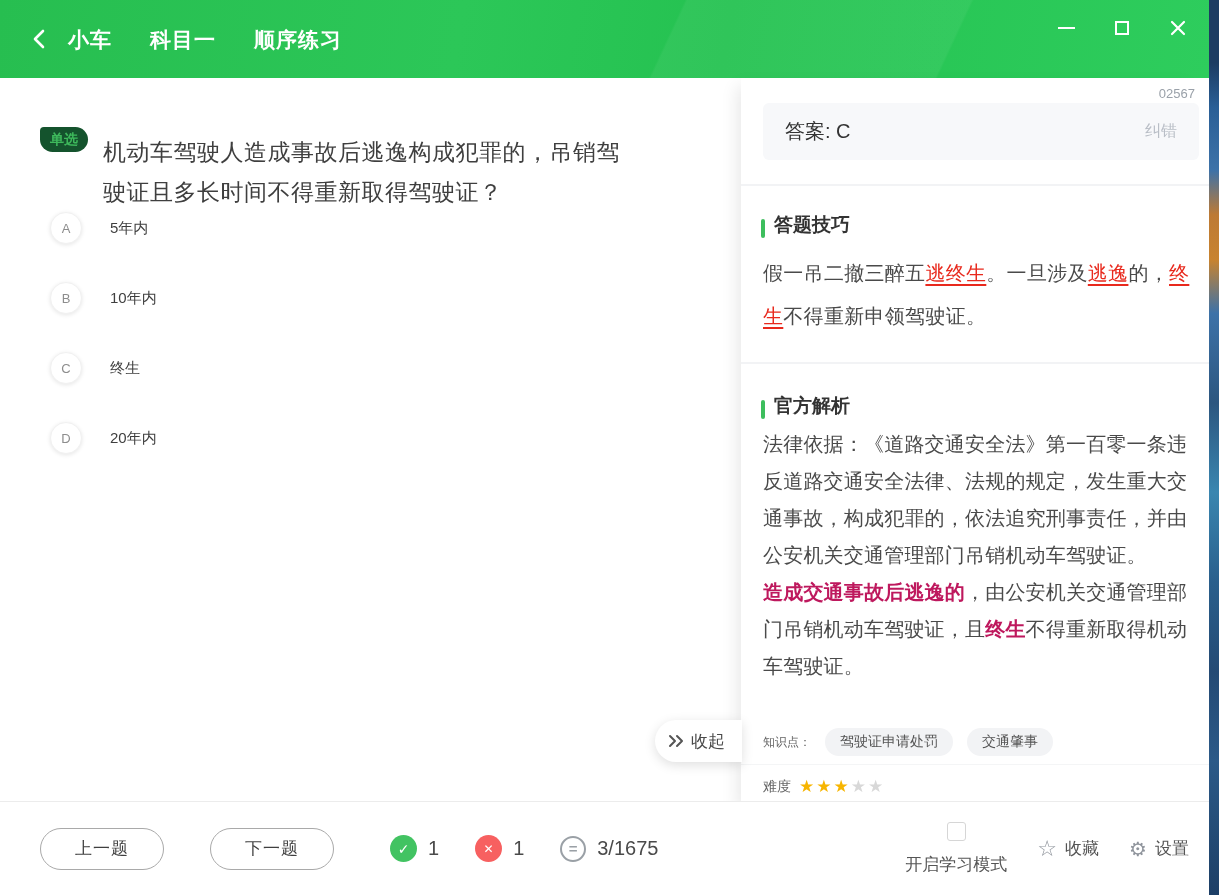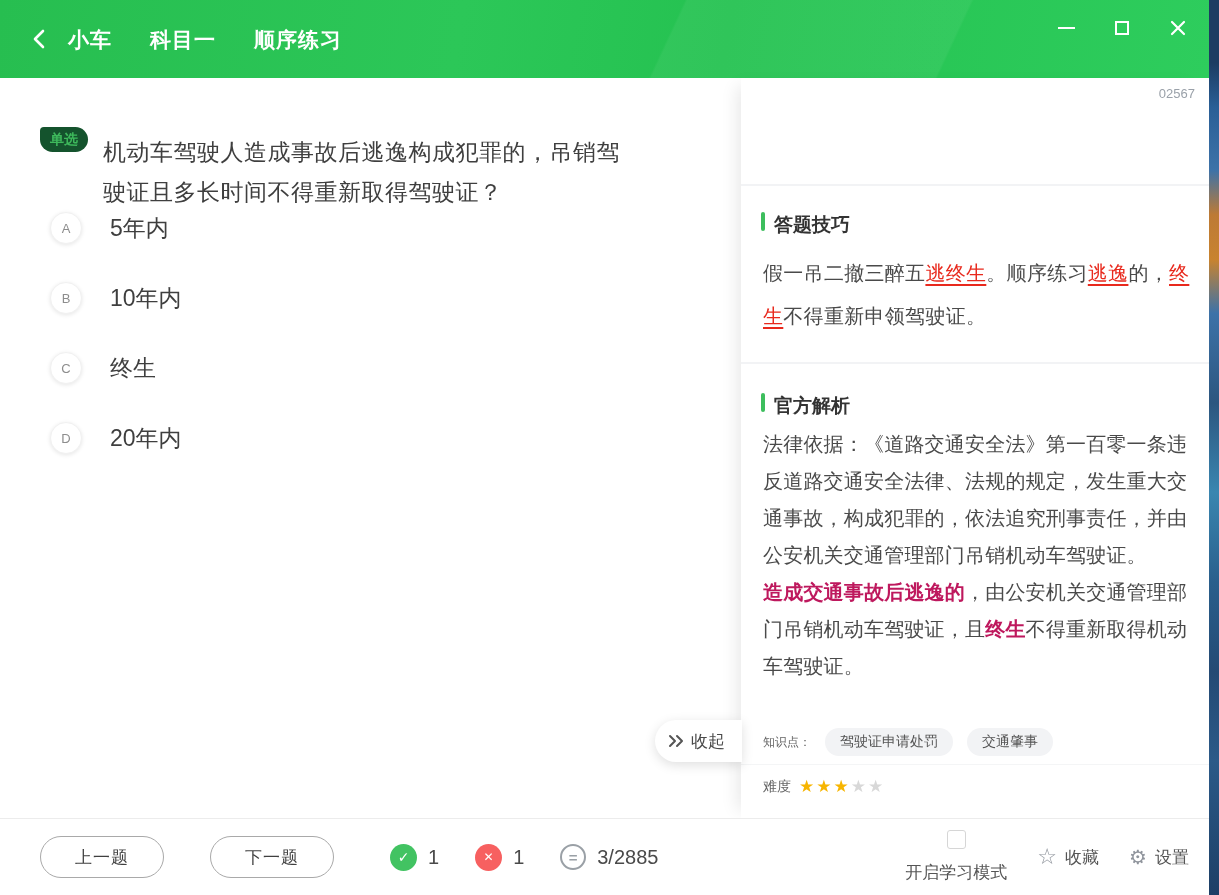--- a/index.html
+++ b/index.html
@@ -41,21 +41,21 @@
     position:absolute; left:103px; top:113px; width:520px;
     font-size:23px; line-height:40px; color:#3f3f3f; letter-spacing:.5px;margin-top:19px;
   }
   .opt { position:absolute; left:50px; display:flex; align-items:center; cursor:pointer; }
   .opt-circle {
     width:32px; height:32px; border-radius:50%; background:#fff;
     border:1px solid #f1f1f1; box-shadow:0 1px 4px rgba(0,0,0,.10);
     display:flex; align-items:center; justify-content:center;
     font-size:13px; color:#8d8d8d; flex:0 0 auto;
   }
-  .opt-text { margin-left:28px; font-size:23px; color:#3f3f3f; }
+  .opt-text { margin-left:28px; font-size:15px; color:#3f3f3f; }
   .opt.a{ top:212px; } .opt.b{ top:282px; } .opt.c{ top:352px; } .opt.d{ top:422px; }
 
   
   .collapse {
     position:absolute; left:655px; top:720px; width:87px; height:42px;
     background:#fff; border:none; border-radius:21px 0 0 21px;
     box-shadow:0 3px 12px rgba(0,0,0,.13);
     display:flex; align-items:center; gap:7px; padding-left:13px;
     font-size:17px; color:#4a4a4a; cursor:pointer; z-index:5;
     font-family:inherit;
@@ -69,21 +69,21 @@
   .panel-id { position:absolute; top:8px; right:14px; font-size:13px; color:#9aa1a9; }
   .answer-box {
     position:absolute; top:25px; left:22px; right:10px; height:57px;
     background:#f7f8fa; border-radius:6px;
     display:flex; align-items:center; justify-content:space-between; padding:0 22px;
   }
   .answer-text { font-size:20px; color:#333; }
   .correction { font-size:16px; color:#b9bec6; cursor:pointer; }
   .divider { position:absolute; left:0; right:0; background:#f2f3f5; height:2px; }
   .divider.d1 { top:106px; } .divider.d2 { top:284px; } .divider.d3 { top:686px; height:1px; background:#f4f5f6; }
-  .sec-title { position:absolute; left:20px; display:flex; align-items:flex-start; gap:9px; font-size:19px; color:#333; font-weight:700; }
+  .sec-title { position:absolute; left:20px; display:flex; align-items:flex-end; gap:9px; font-size:19px; color:#333; font-weight:700; }
   .sec-title .bar { width:4px; height:19px; background:#3dbe5d; border-radius:2px; display:inline-block; }
   .sec-title.t1 { top:134px; } .sec-title.t2 { top:308px;margin-top:7px; }
   .tips-text {
     position:absolute; left:22px; top:174px; width:436px;
     font-size:20px; line-height:43px; color:#4a4a4a; letter-spacing:.3px;
   }
   .analysis-text {
     position:absolute; left:22px; top:348px; width:436px;
     font-size:20px; line-height:37px; color:#4a4a4a; letter-spacing:.2px;
   }
@@ -100,21 +100,21 @@
   .stats-text .blue { color:#3a8ff0; padding:0 2px; }
   .stats-text .red  { color:#f25555; padding:0 2px; }
   .difficulty { display:flex; align-items:center; gap:8px; }
   .diff-label { font-size:14px; color:#666; }
   .stars span { font-size:17px; letter-spacing:2px; }
   .star-filled { color:#f7b500; }
   .star-empty  { color:#d8d8d8; }
 
   
   footer.bar {
-    position:absolute; left:0; bottom:0; width:1209px; height:77px;
+    position:absolute; left:0; bottom:0; width:1209px; height:94px;
     background:#fff; border-top:1px solid #ececec;
     display:flex; align-items:center;
   }
   .nav-btn {
     height:42px; border:1px solid #a9a9a9; border-radius:21px; background:#fff;
     font-size:17px; color:#3f3f3f; cursor:pointer; font-family:inherit;
     padding:0 34px; letter-spacing:1px;
   }
   .nav-btn.prev { margin-left:40px; }
   .nav-btn.next { margin-left:46px; }
@@ -203,28 +203,32 @@
     <svg width="16" height="14" viewBox="0 0 16 14">
       <path d="M2 2 L7 7 L2 12" stroke="#555" stroke-width="2" fill="none" stroke-linecap="round" stroke-linejoin="round"></path>
       <path d="M9 2 L14 7 L9 12" stroke="#555" stroke-width="2" fill="none" stroke-linecap="round" stroke-linejoin="round"></path>
     </svg>
     <span>收起</span>
   </button>
 
   <aside class="panel">
     <div class="panel-id">02567</div>
 
+    <div class="answer-box">
+      <span class="answer-text">答案: C</span>
+      <span class="correction">纠错</span>
+    </div>
 
     <div class="divider d1"></div>
 
     <h3 class="sec-title t1">
       <i class="bar"></i>
       <span>答题技巧</span>
     </h3>
-    <p class="tips-text"><span class="seg-normal">假一吊二撤三醉五</span><span class="seg-red">逃终生</span><span class="seg-normal">。顺序练习</span><span class="seg-red">逃逸</span><span class="seg-normal">的，</span><span class="seg-red">终生</span><span class="seg-normal">不得重新申领驾驶证。</span></p>
+    <p class="tips-text"><span class="seg-normal">假一吊二撤三醉五</span><span class="seg-red">逃终生</span><span class="seg-normal">。一旦涉及</span><span class="seg-red">逃逸</span><span class="seg-normal">的，</span><span class="seg-red">终生</span><span class="seg-normal">不得重新申领驾驶证。</span></p>
 
     <div class="divider d2"></div>
 
     <h3 class="sec-title t2">
       <i class="bar"></i>
       <span>官方解析</span>
     </h3>
     <p class="analysis-text"><span class="seg-normal">法律依据：《道路交通安全法》第一百零一条违反道路交通安全法律、法规的规定，发生重大交通事故，构成犯罪的，依法追究刑事责任，并由公安机关交通管理部门吊销机动车驾驶证。</span><br><span class="seg-bold">造成交通事故后逃逸的</span><span class="seg-normal">，由公安机关交通管理部门吊销机动车驾驶证，且</span><span class="seg-bold">终生</span><span class="seg-normal">不得重新取得机动车驾驶证。</span></p>
 
     <div class="knowledge">
@@ -250,21 +254,21 @@
     <div class="count correct">
       <span class="c-icon green">✓</span>
       <span>1</span>
     </div>
     <div class="count wrong">
       <span class="c-icon red-bg">✕</span>
       <span>1</span>
     </div>
     <div class="count progress">
       <span class="c-icon outline">=</span>
-      <span>3/2885</span>
+      <span>3/1675</span>
     </div>
 
     <div class="footer-right">
       <label class="learn">
         <span class="checkbox"></span>
         <span>开启学习模式</span>
       </label>
       <div class="fav">
         <span class="star-icon">☆</span>
         <span>收藏</span>

